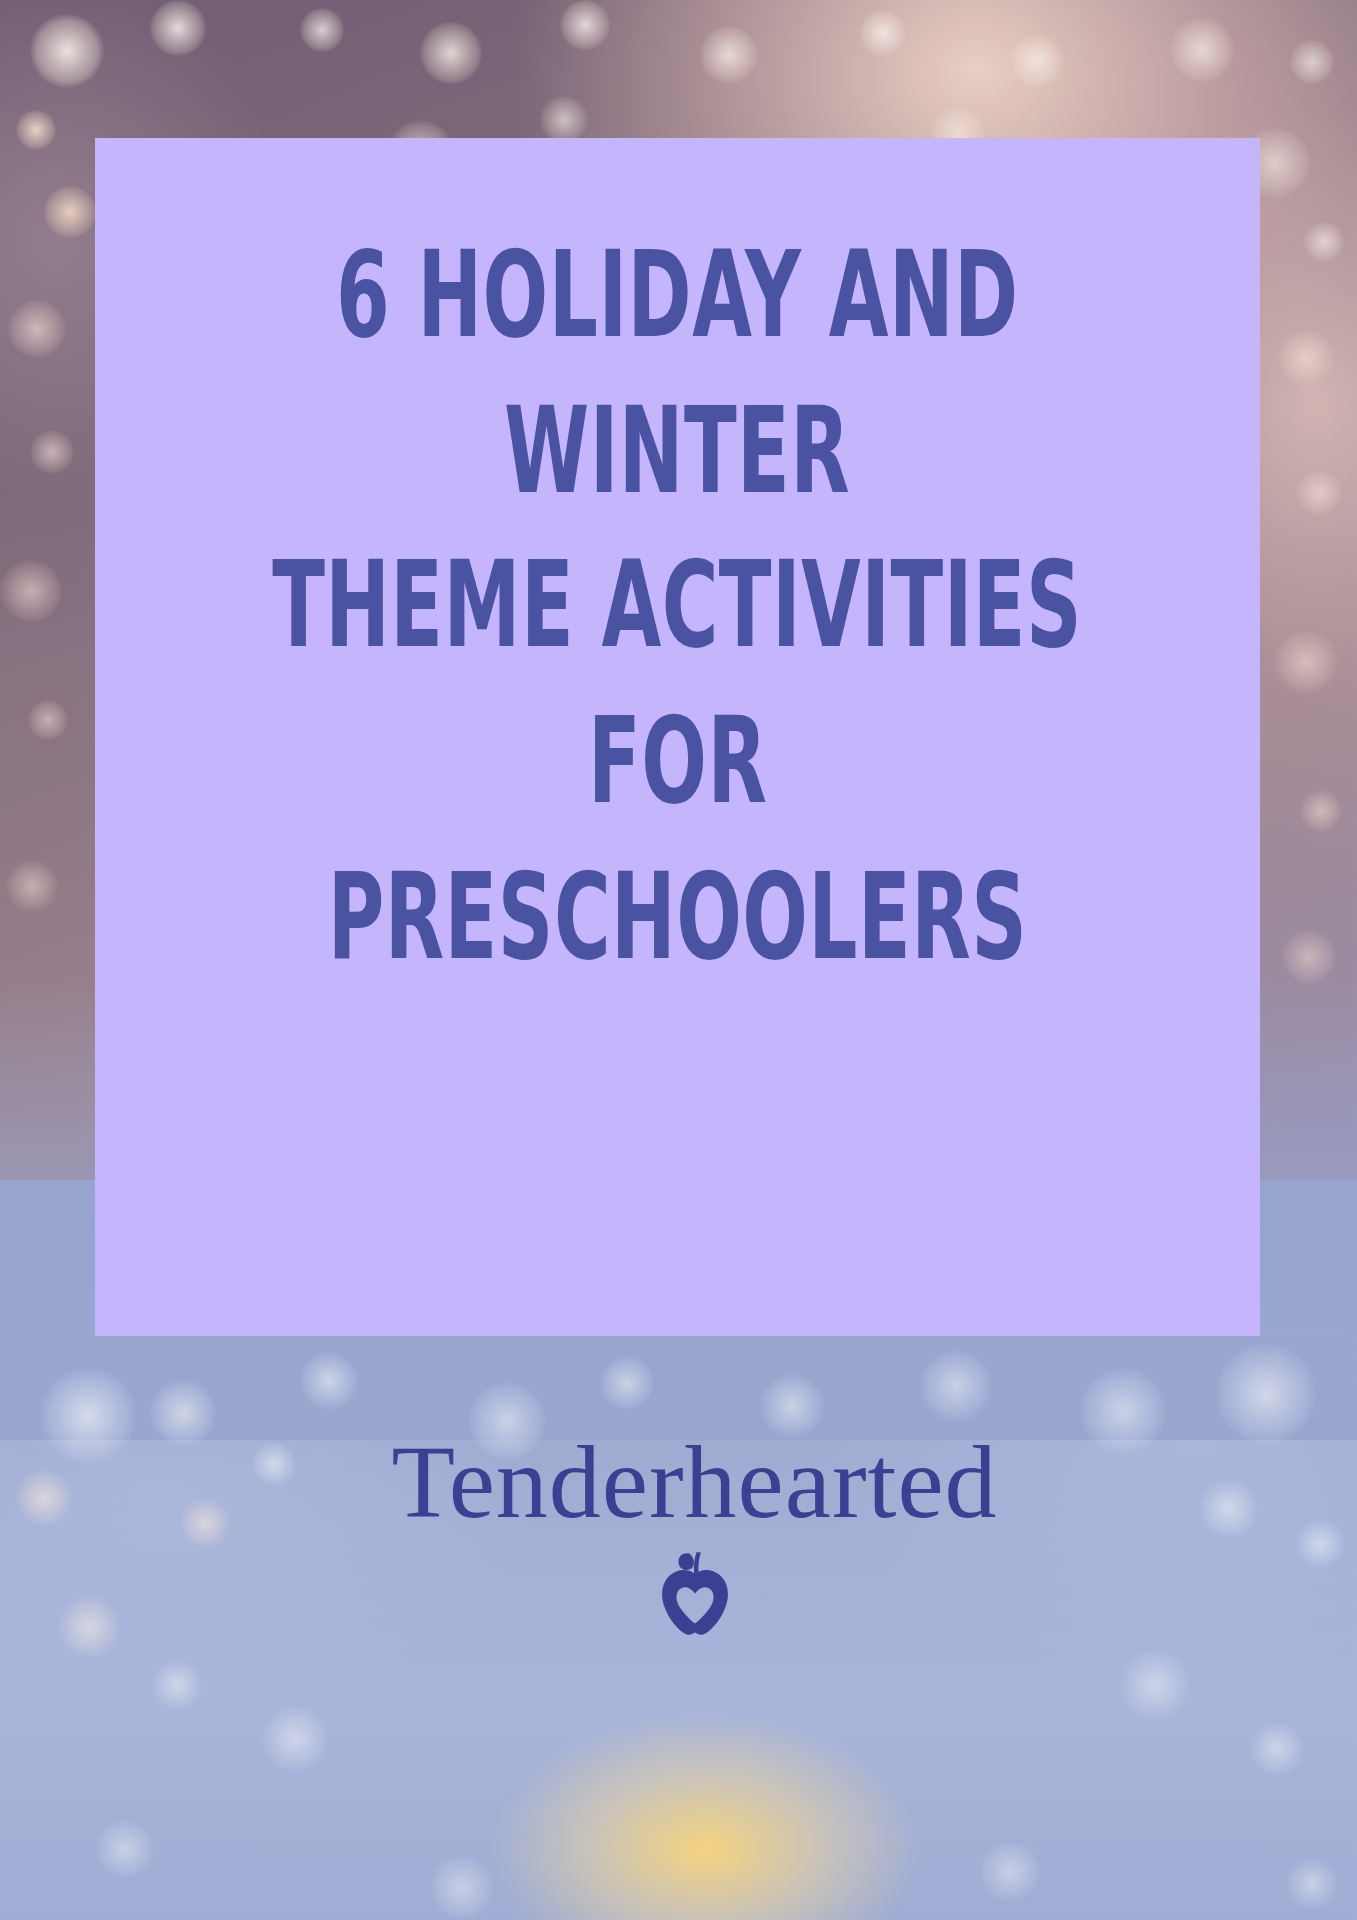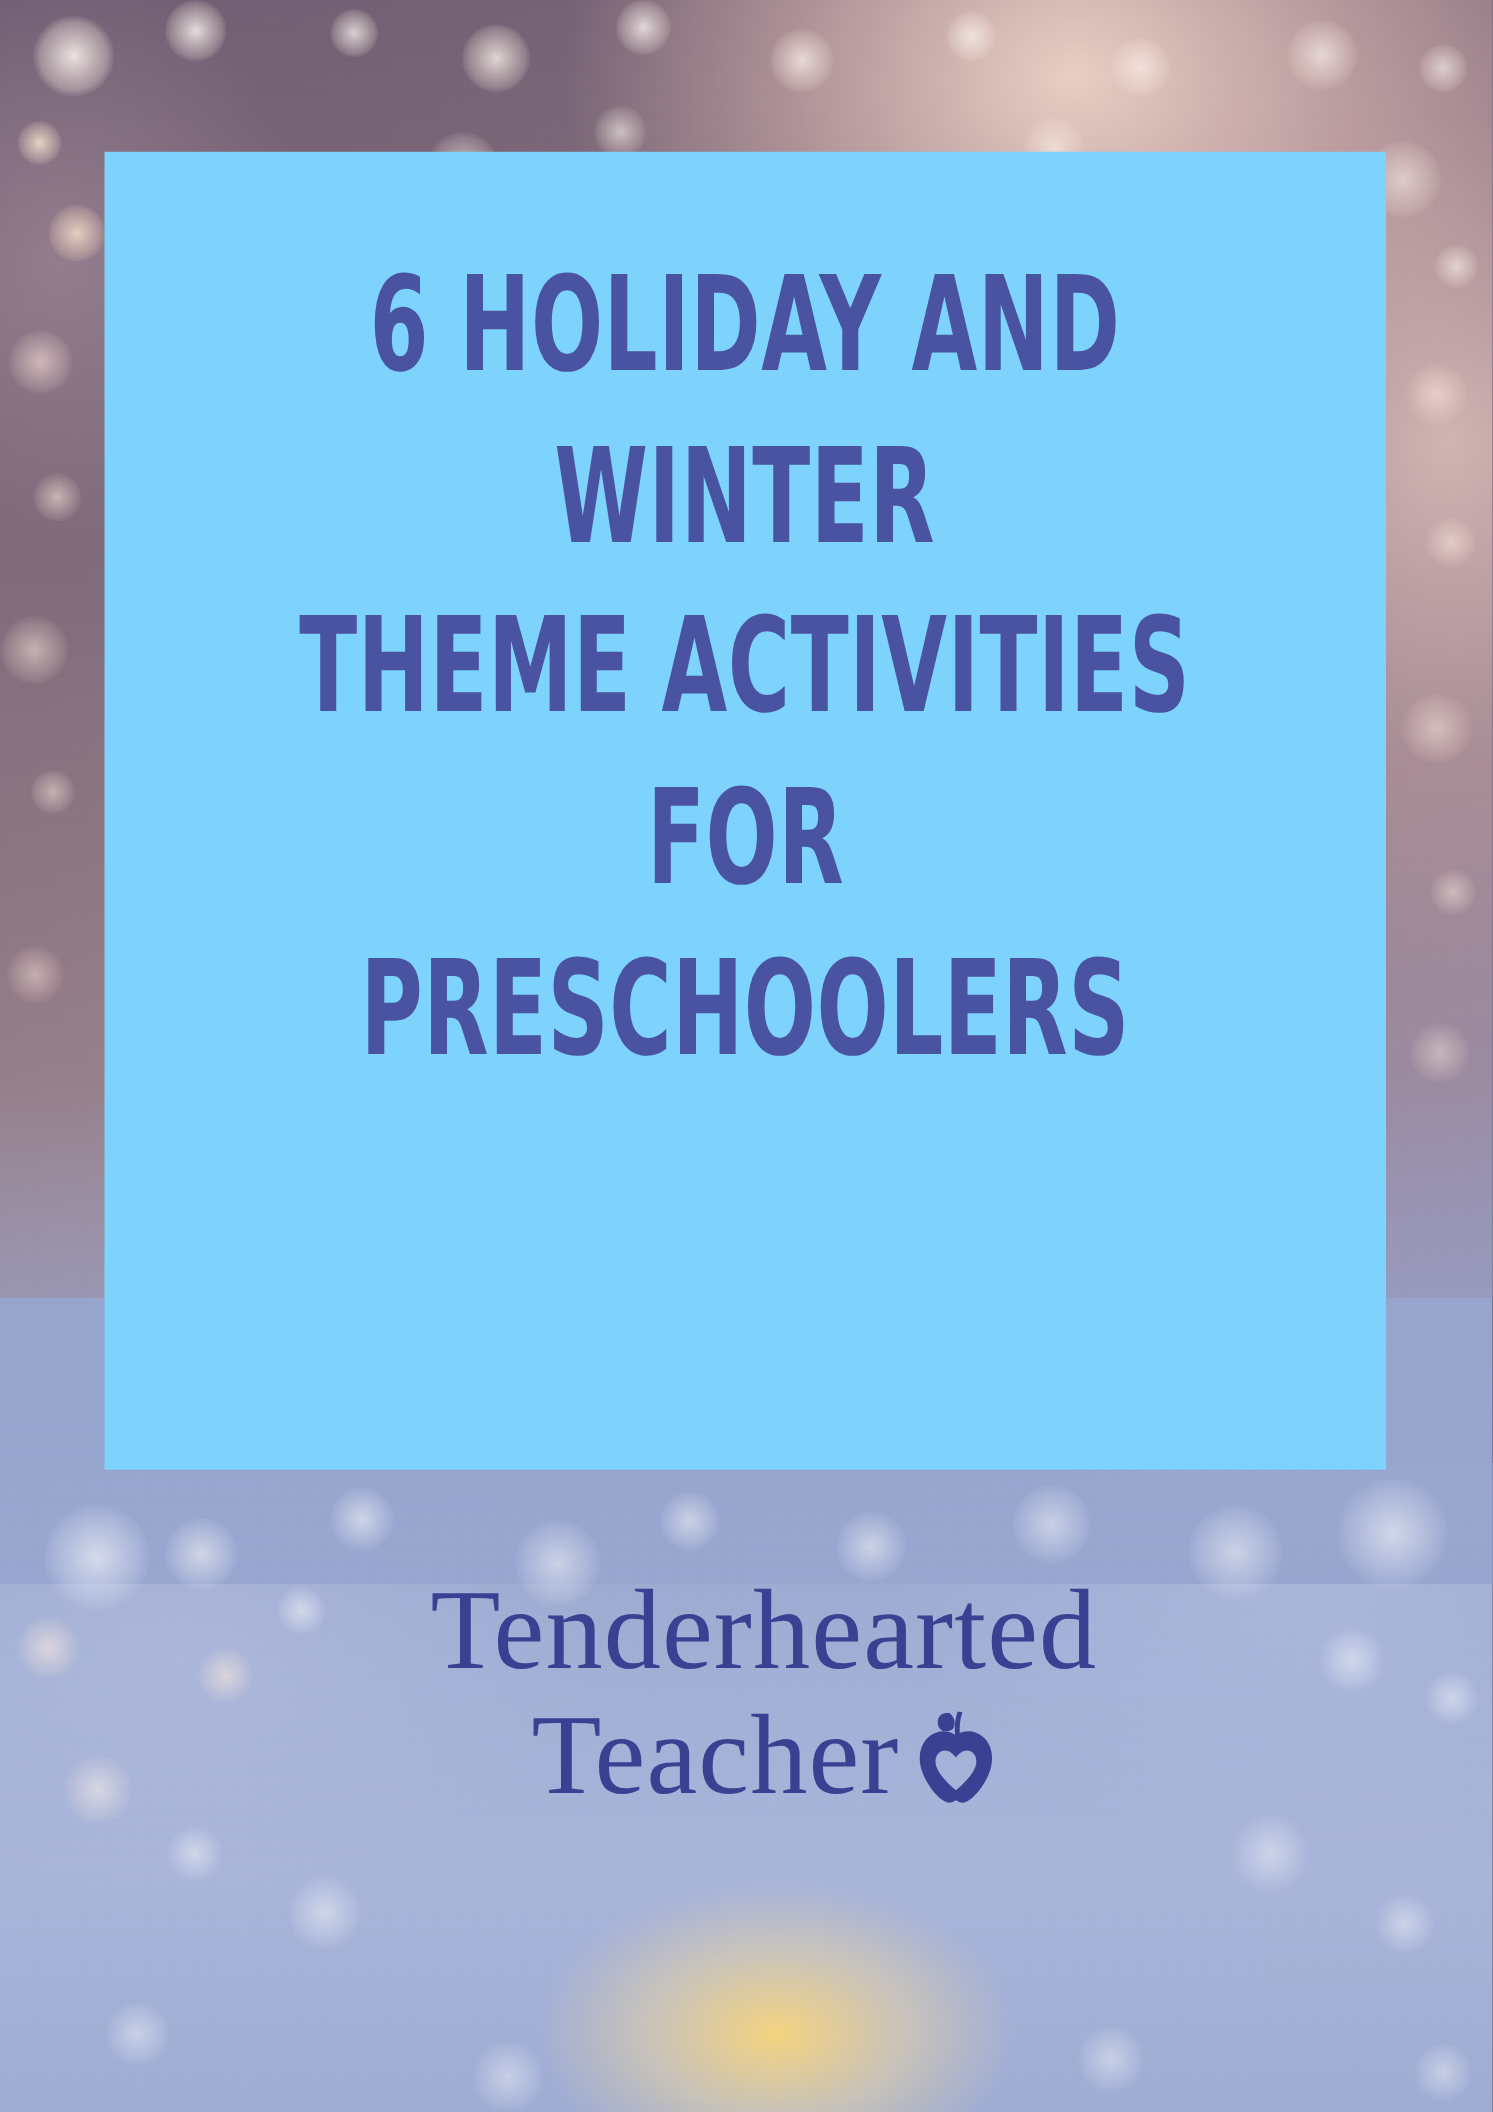--- a/index.html
+++ b/index.html
@@ -56,21 +56,21 @@
   
   .bokeh { position: absolute; border-radius: 50%; pointer-events: none; }
 
   
   #title-card {
     position: absolute;
     left: 95px;
     top: 138px;
     width: 1165px;
     height: 1198px;
-    background: #7dd3fc;
+    background: #c4b5fd;
     display: flex;
     flex-direction: column;
     align-items: center;
     justify-content: flex-start;
     padding-top: 112px;
     box-sizing: border-box;
     z-index: 5;
   }
 
   .tline {
@@ -213,21 +213,20 @@
     <div class="tline l1">6 HOLIDAY AND</div>
     <div class="tline l2">WINTER</div>
     <div class="tline l3">THEME ACTIVITIES</div>
     <div class="tline l4">FOR</div>
     <div class="tline l5">PRESCHOOLERS</div>
   </div>
 
   <div id="logo">
     <span class="logo-l1">Tenderhearted</span>
     <span class="logo-l2wrap">
-      <span class="logo-l2">Teacher</span>
       <svg id="apple-icon" viewBox="0 0 74 92" aria-hidden="true">
 
         <path d="M31.5 9.5 C25 8 20 12 20.5 18.5 C21 25 27 27.5 32.5 25 C37 23 37.5 14.5 31.5 9.5 Z" fill="#3b4192"></path>
 
         <path d="M38.6 8.0 C36.2 14.5 35.6 21.5 36.2 30.0 L40.6 30.0 C40.0 21.5 40.8 14.8 42.9 8.6 Z" fill="#3b4192"></path>
 
         <path fill-rule="evenodd" d="M37 29.8 C30.5 24.2 19.5 24.6 12.2 31.0 C4.0 38.2 2.4 50.2 5.8 61.0 C9.4 72.6 18.6 85.0 26.6 89.6 C31.0 92.1 34.2 90.2 37 88.6 C39.8 90.2 43.0 92.1 47.4 89.6 C55.4 85.0 64.6 72.6 68.2 61.0 C71.6 50.2 70.0 38.2 61.8 31.0 C54.5 24.6 43.5 24.2 37 29.8 Z
                  M37 79.6 C30.0 73.8 22.0 65.6 19.4 58.4 C17.3 52.6 18.6 46.6 23.2 44.2 C28.0 41.7 33.4 44.4 37 49.8 C40.6 44.4 46.0 41.7 50.8 44.2 C55.4 46.6 56.7 52.6 54.6 58.4 C52.0 65.6 44.0 73.8 37 79.6 Z" fill="#3b4192"></path>
       </svg>
     </span>

